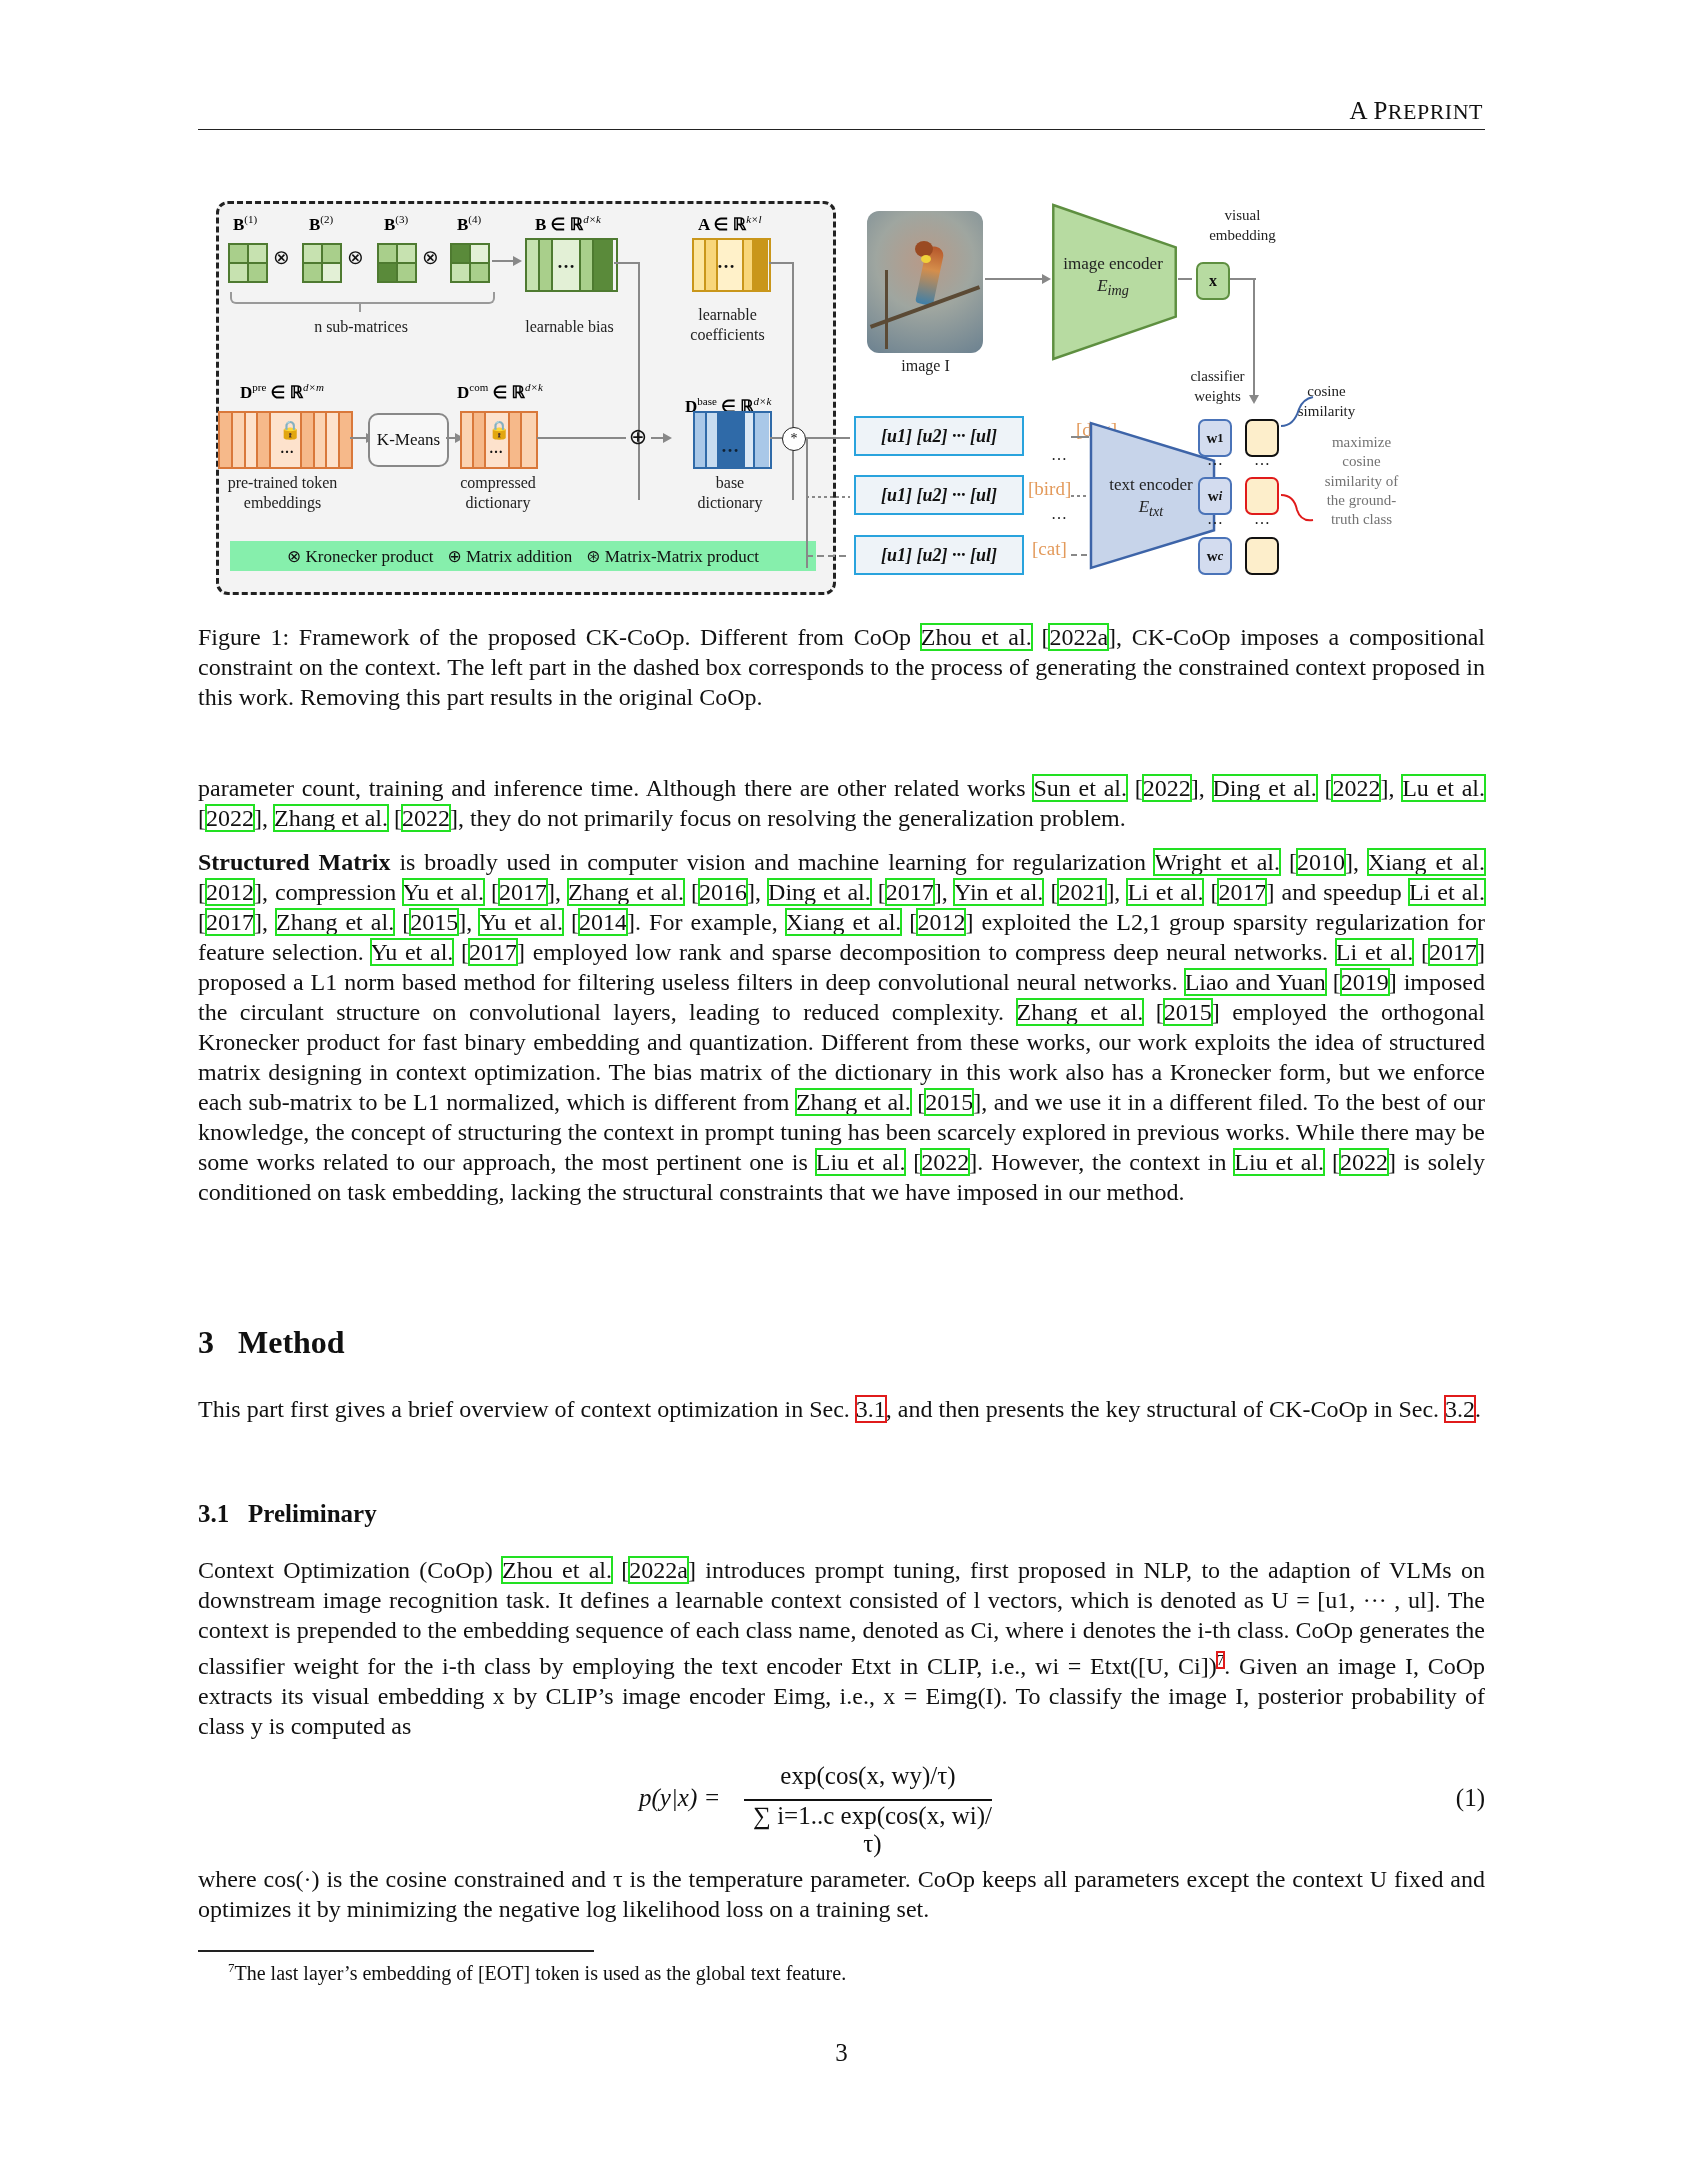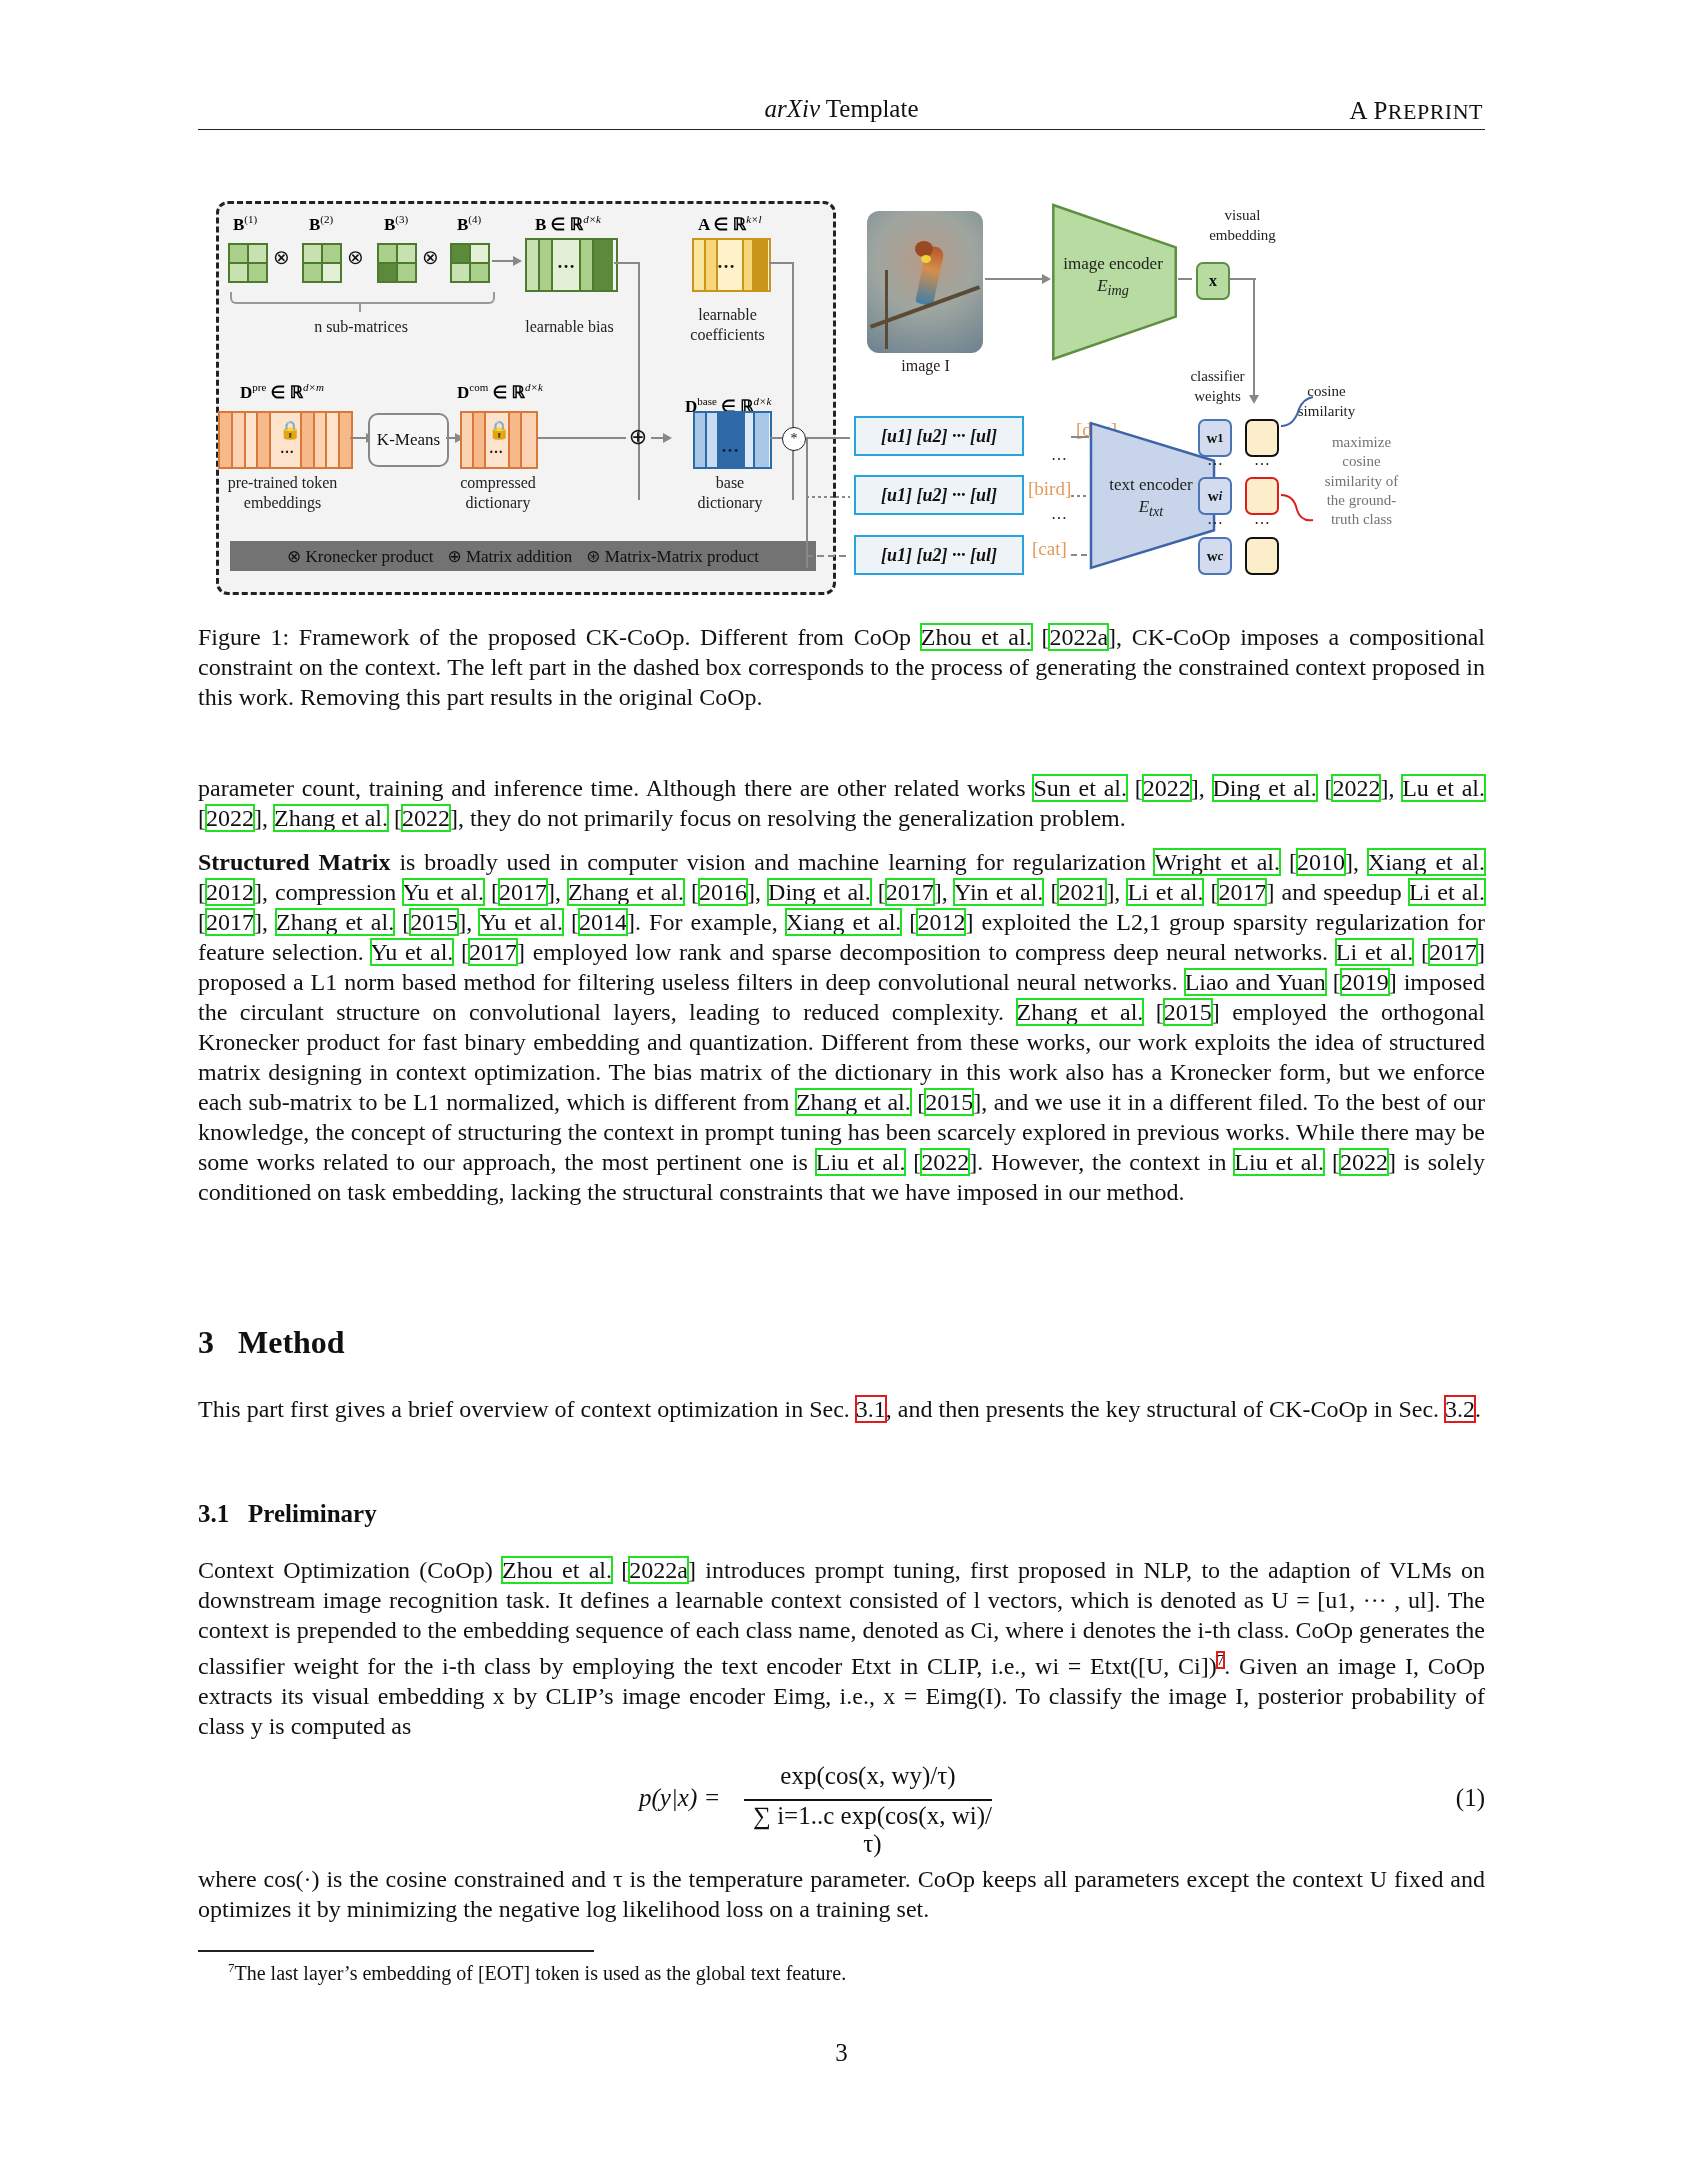--- a/index.html
+++ b/index.html
@@ -15,21 +15,21 @@
   .lbl { position:absolute; font-size:16px; text-align:center; line-height:20px; color:#222; }
   .mlbl { position:absolute; font-size:17px; font-weight:bold; color:#000000; white-space:nowrap; }
   .mlbl sup { font-size:11px; font-weight:normal; }
   .grid2 { position:absolute; width:36px; height:36px; border:2px solid #4e7a30; display:grid; grid-template-columns:1fr 1fr; grid-template-rows:1fr 1fr; gap:2px; background:#4e7a30; }
   .kron { position:absolute; font-size:20px; }
   .strips { position:absolute; display:flex; border:2px solid; }
   .strips div { height:100%; border-right:2px solid; box-sizing:border-box; }
   .strips div:last-child { border-right:none; }
   .dots { position:absolute; font-size:18px; font-weight:bold; letter-spacing:1px; }
   .kmeans { position:absolute; border:2px solid #888; border-radius:10px; background:#f7f7f7; font-size:17px; display:flex; align-items:center; justify-content:center; }
-  .legendbar { position:absolute; left:32px; top:348px; width:586px; height:30px; background:#737373; font-size:17px; display:flex; align-items:center; justify-content:center; gap:14px; }
+  .legendbar { position:absolute; left:32px; top:348px; width:586px; height:30px; background:#86efac; font-size:17px; display:flex; align-items:center; justify-content:center; gap:14px; }
   .line { position:absolute; background:#888; }
   .arrowR { position:absolute; width:0; height:0; border-top:5px solid transparent; border-bottom:5px solid transparent; border-left:9px solid #888; }
   .arrowD { position:absolute; width:0; height:0; border-left:5px solid transparent; border-right:5px solid transparent; border-top:9px solid #888; }
   .circ { position:absolute; width:22px; height:22px; border:1.5px solid #222; border-radius:50%; font-size:16px; display:flex; align-items:center; justify-content:center; background:#fff; }
 
   .bird { position:absolute; left:624px; top:18px; width:116px; height:142px; border-radius:12px; overflow:hidden;
           background: radial-gradient(circle at 50% 35%, #b89a88 0%, #9fa6a0 45%, #6b8190 100%); }
   .enc { position:absolute; }
   .ctxbox { position:absolute; width:166px; height:36px; border:2.5px solid #29a3dd; background:#eef3f8; font-size:18px; font-weight:bold; font-style:italic; display:flex; align-items:center; justify-content:center; }
   .cls { position:absolute; font-size:19px; color:#e39a5b; }
@@ -45,21 +45,20 @@
   .h2 { position:absolute; left:198px; top:1500px; font-size:25px; font-weight:bold; }
   .eq { position:absolute; left:198px; width:1287px; top:1762px; height:79px; font-size:25px; }
   .fn-rule { position:absolute; left:198px; top:1950px; width:396px; height:1.5px; background:#222; }
   .fn { position:absolute; left:228px; top:1960px; font-size:20px; }
   .pgnum { position:absolute; left:0; right:0; top:2039px; text-align:center; font-size:25px; }
 </style>
 </head>
 <body>
 
 <div class="header">
-  <div class="title"><i>arXiv</i><span> Template</span></div>
   <div class="right"><span class="sc-big">A P</span><span>REPRINT</span></div>
 </div>
 
 <div class="fig">
   <div class="dashbox"></div>
 
   <div class="mlbl" style="left:35px;top:20px">B<sup>(1)</sup></div>
   <div class="mlbl" style="left:111px;top:20px">B<sup>(2)</sup></div>
   <div class="mlbl" style="left:186px;top:20px">B<sup>(3)</sup></div>
   <div class="mlbl" style="left:259px;top:20px">B<sup>(4)</sup></div>

